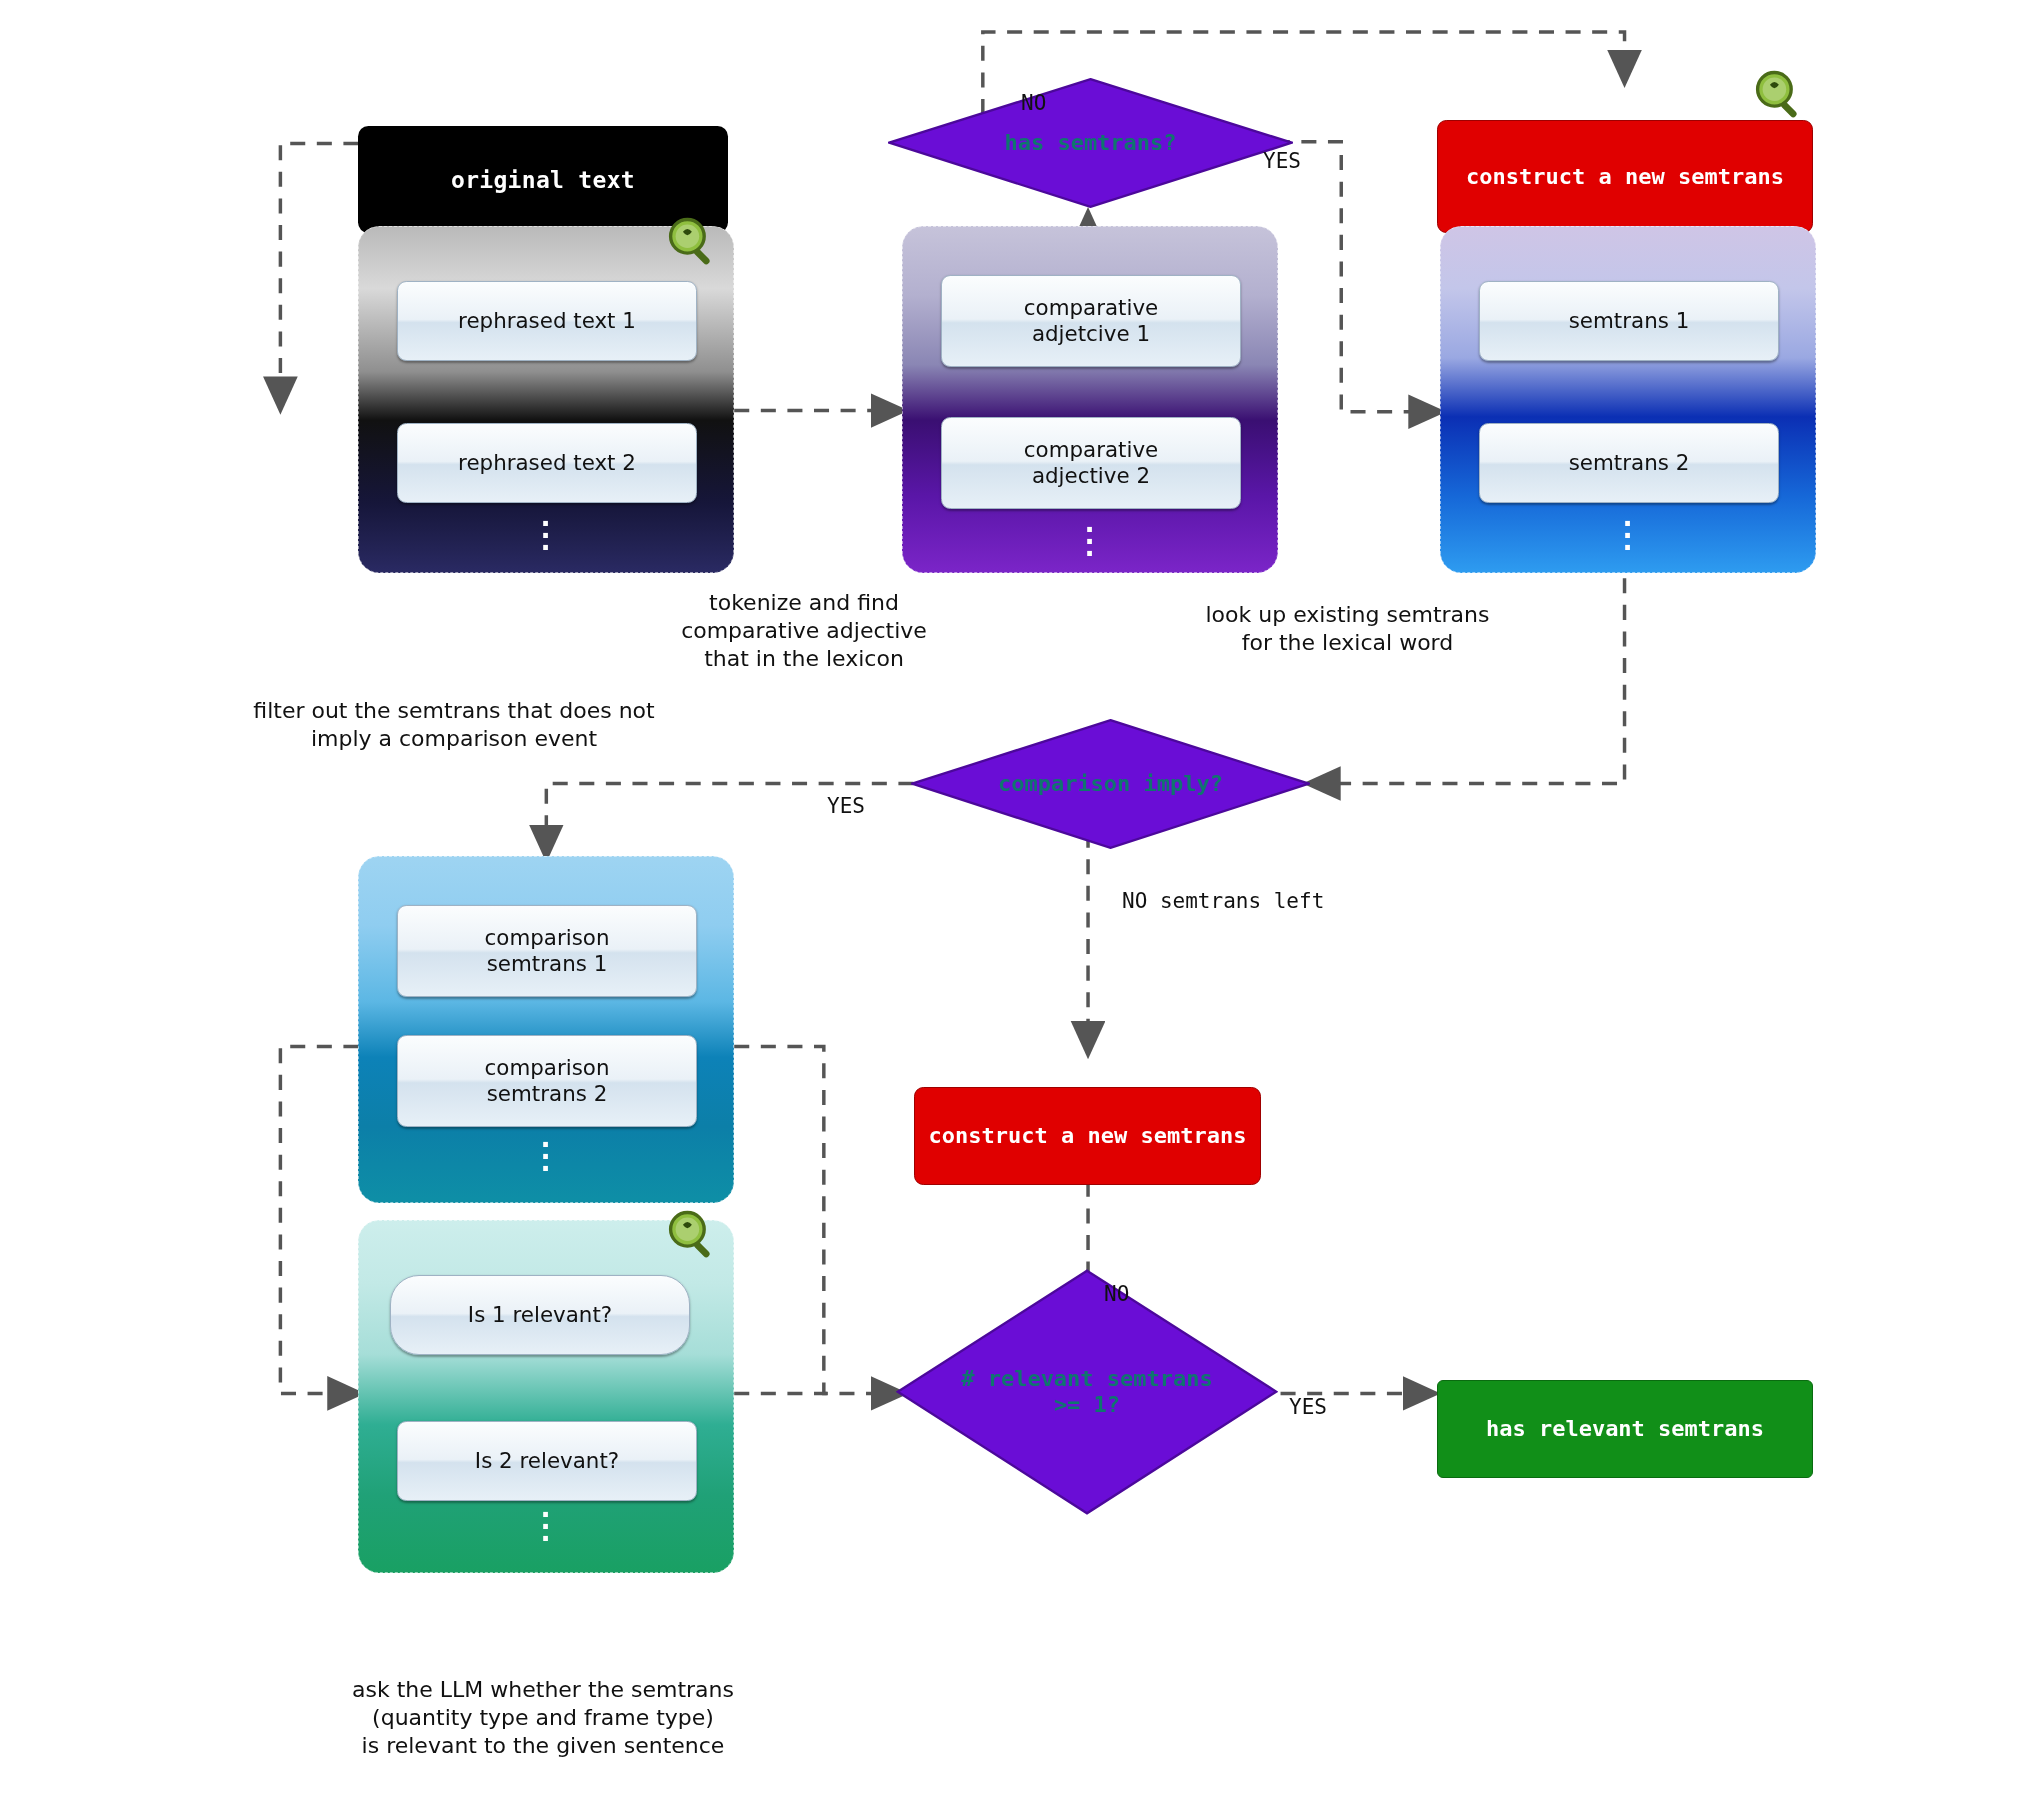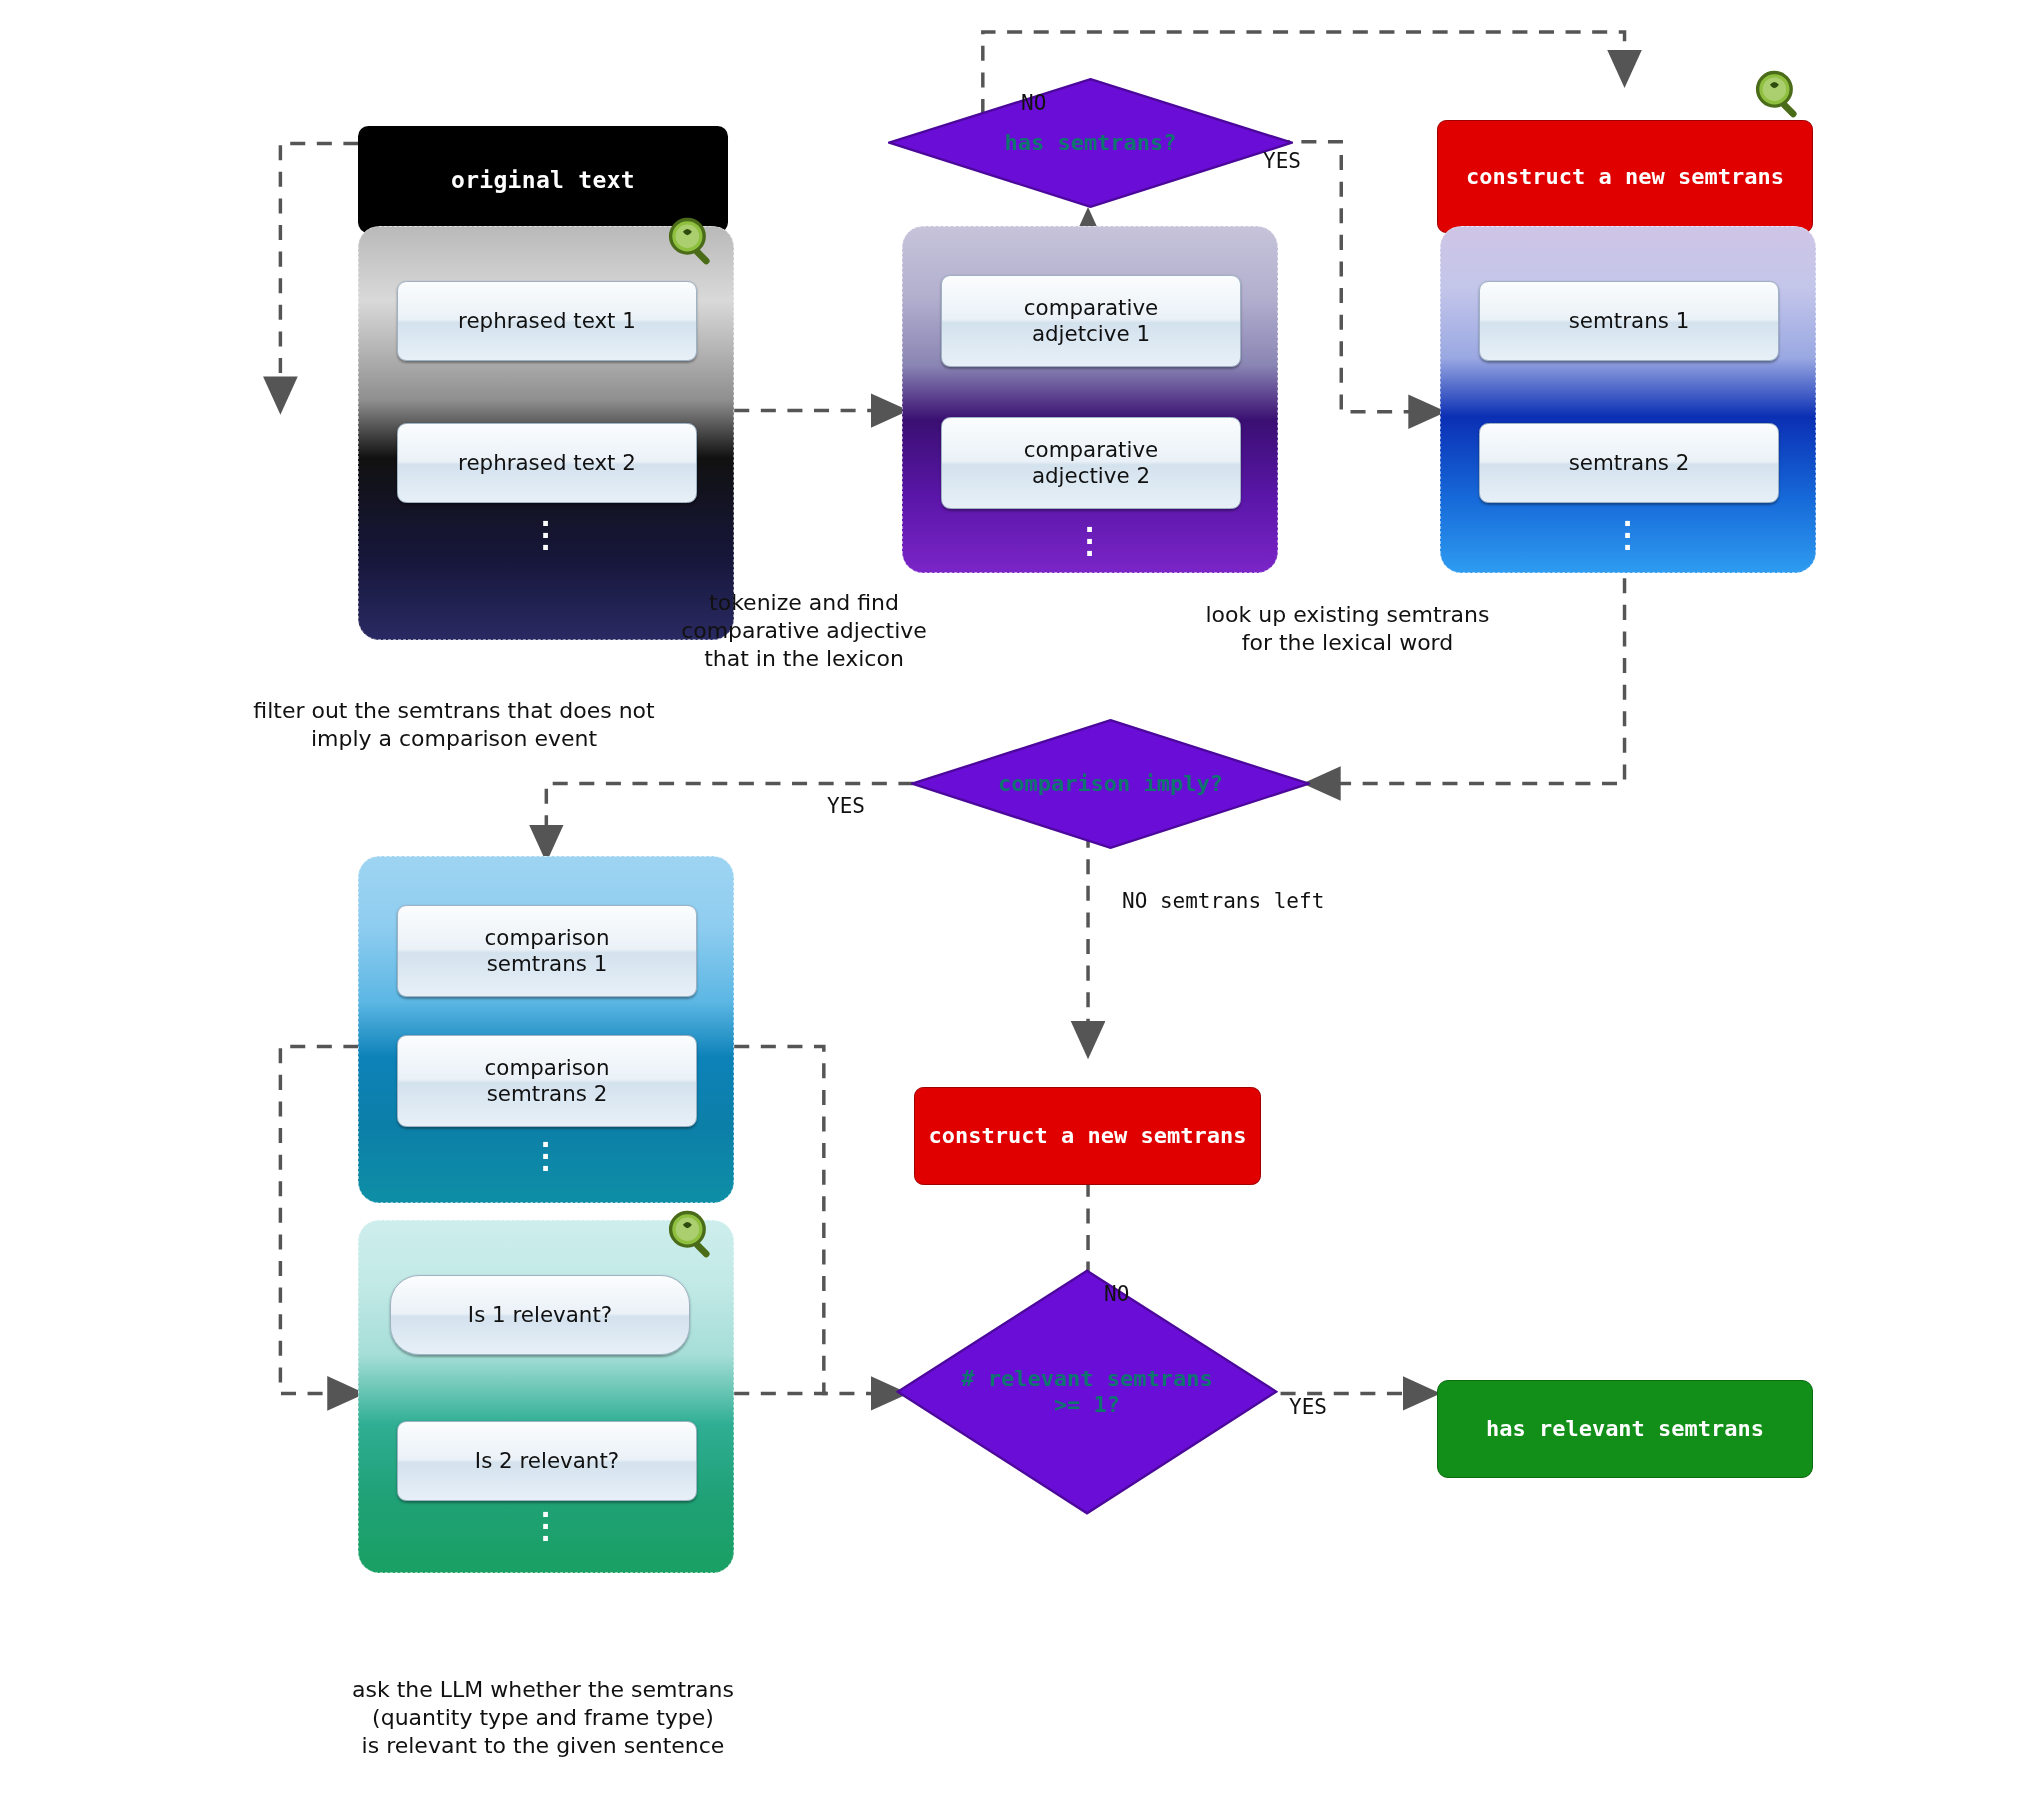--- a/index.html
+++ b/index.html
@@ -59,21 +59,21 @@
     color: #ffffff;
     font-family: "DejaVu Sans Mono", monospace;
     font-weight: bold;
     font-size: 22px;
     line-height: 1.25;
     padding: 3.5px 9.3px;
   }
   .green-box {
     background: #118f18;
     border: 1.7px solid #0a6b10;
-    border-radius: 11px;
+    border-radius: 6px;
     display: flex;
     align-items: center;
     justify-content: center;
     text-align: center;
     color: #ffffff;
     font-family: "DejaVu Sans Mono", monospace;
     font-weight: bold;
     font-size: 22px;
     line-height: 1.25;
     padding: 3.5px 9.3px;
@@ -233,21 +233,21 @@
     <span>construct a new
 semtrans</span>
   </div>
   <svg class="magnifier" style="left:1752px; top:68px;" viewBox="0 0 100 100">
     <circle cx="40" cy="38" r="30" fill="#8fbf3f" stroke="#4a6b18" stroke-width="6"></circle>
     <circle cx="40" cy="38" r="21" fill="#ffffff" opacity="0.25"></circle>
     <path d="M32 30 q8 -10 16 0 q-8 12 -16 0 z" fill="#2e4a0c"></path>
     <rect x="58" y="58" width="34" height="12" rx="6" transform="rotate(45 58 58)" fill="#4a6b18"></rect>
   </svg>
 
-  <div class="card-group" style="left:358px; top:226px; width:376px; height:414px;">
+  <div class="card-group" style="left:358px; top:226px; width:376px; height:347px;">
     <div class="gradient" style="background:linear-gradient(to bottom,#b9b9b9 0%,#d9d9d9 18%,#8f8f8f 42%,#111111 56%,#16163a 80%,#2a2a63 100%);"></div>
     <div class="dashed"></div>
     <div class="inner-card" style="left:39px; top:55px; width:298px; height:78px;">
       <span>rephrased text 1</span>
     </div>
     <div class="inner-card" style="left:39px; top:197px; width:298px; height:78px;">
       <span>rephrased text 2</span>
     </div>
     <div class="ellipsis-v" style="left:176px; top:292px;">
       <span>·</span>

